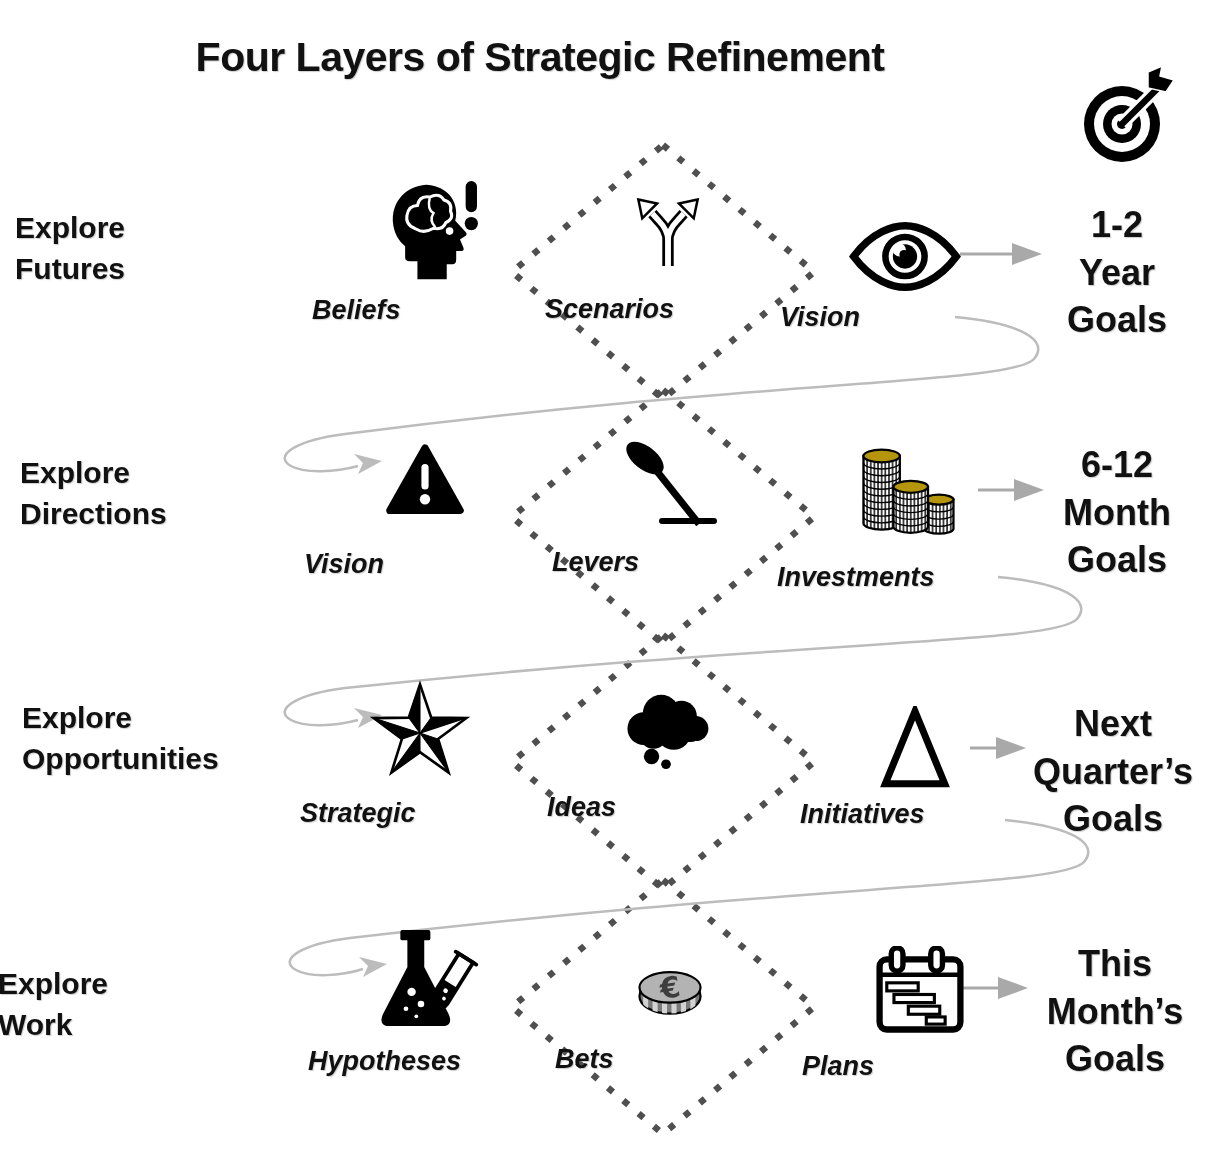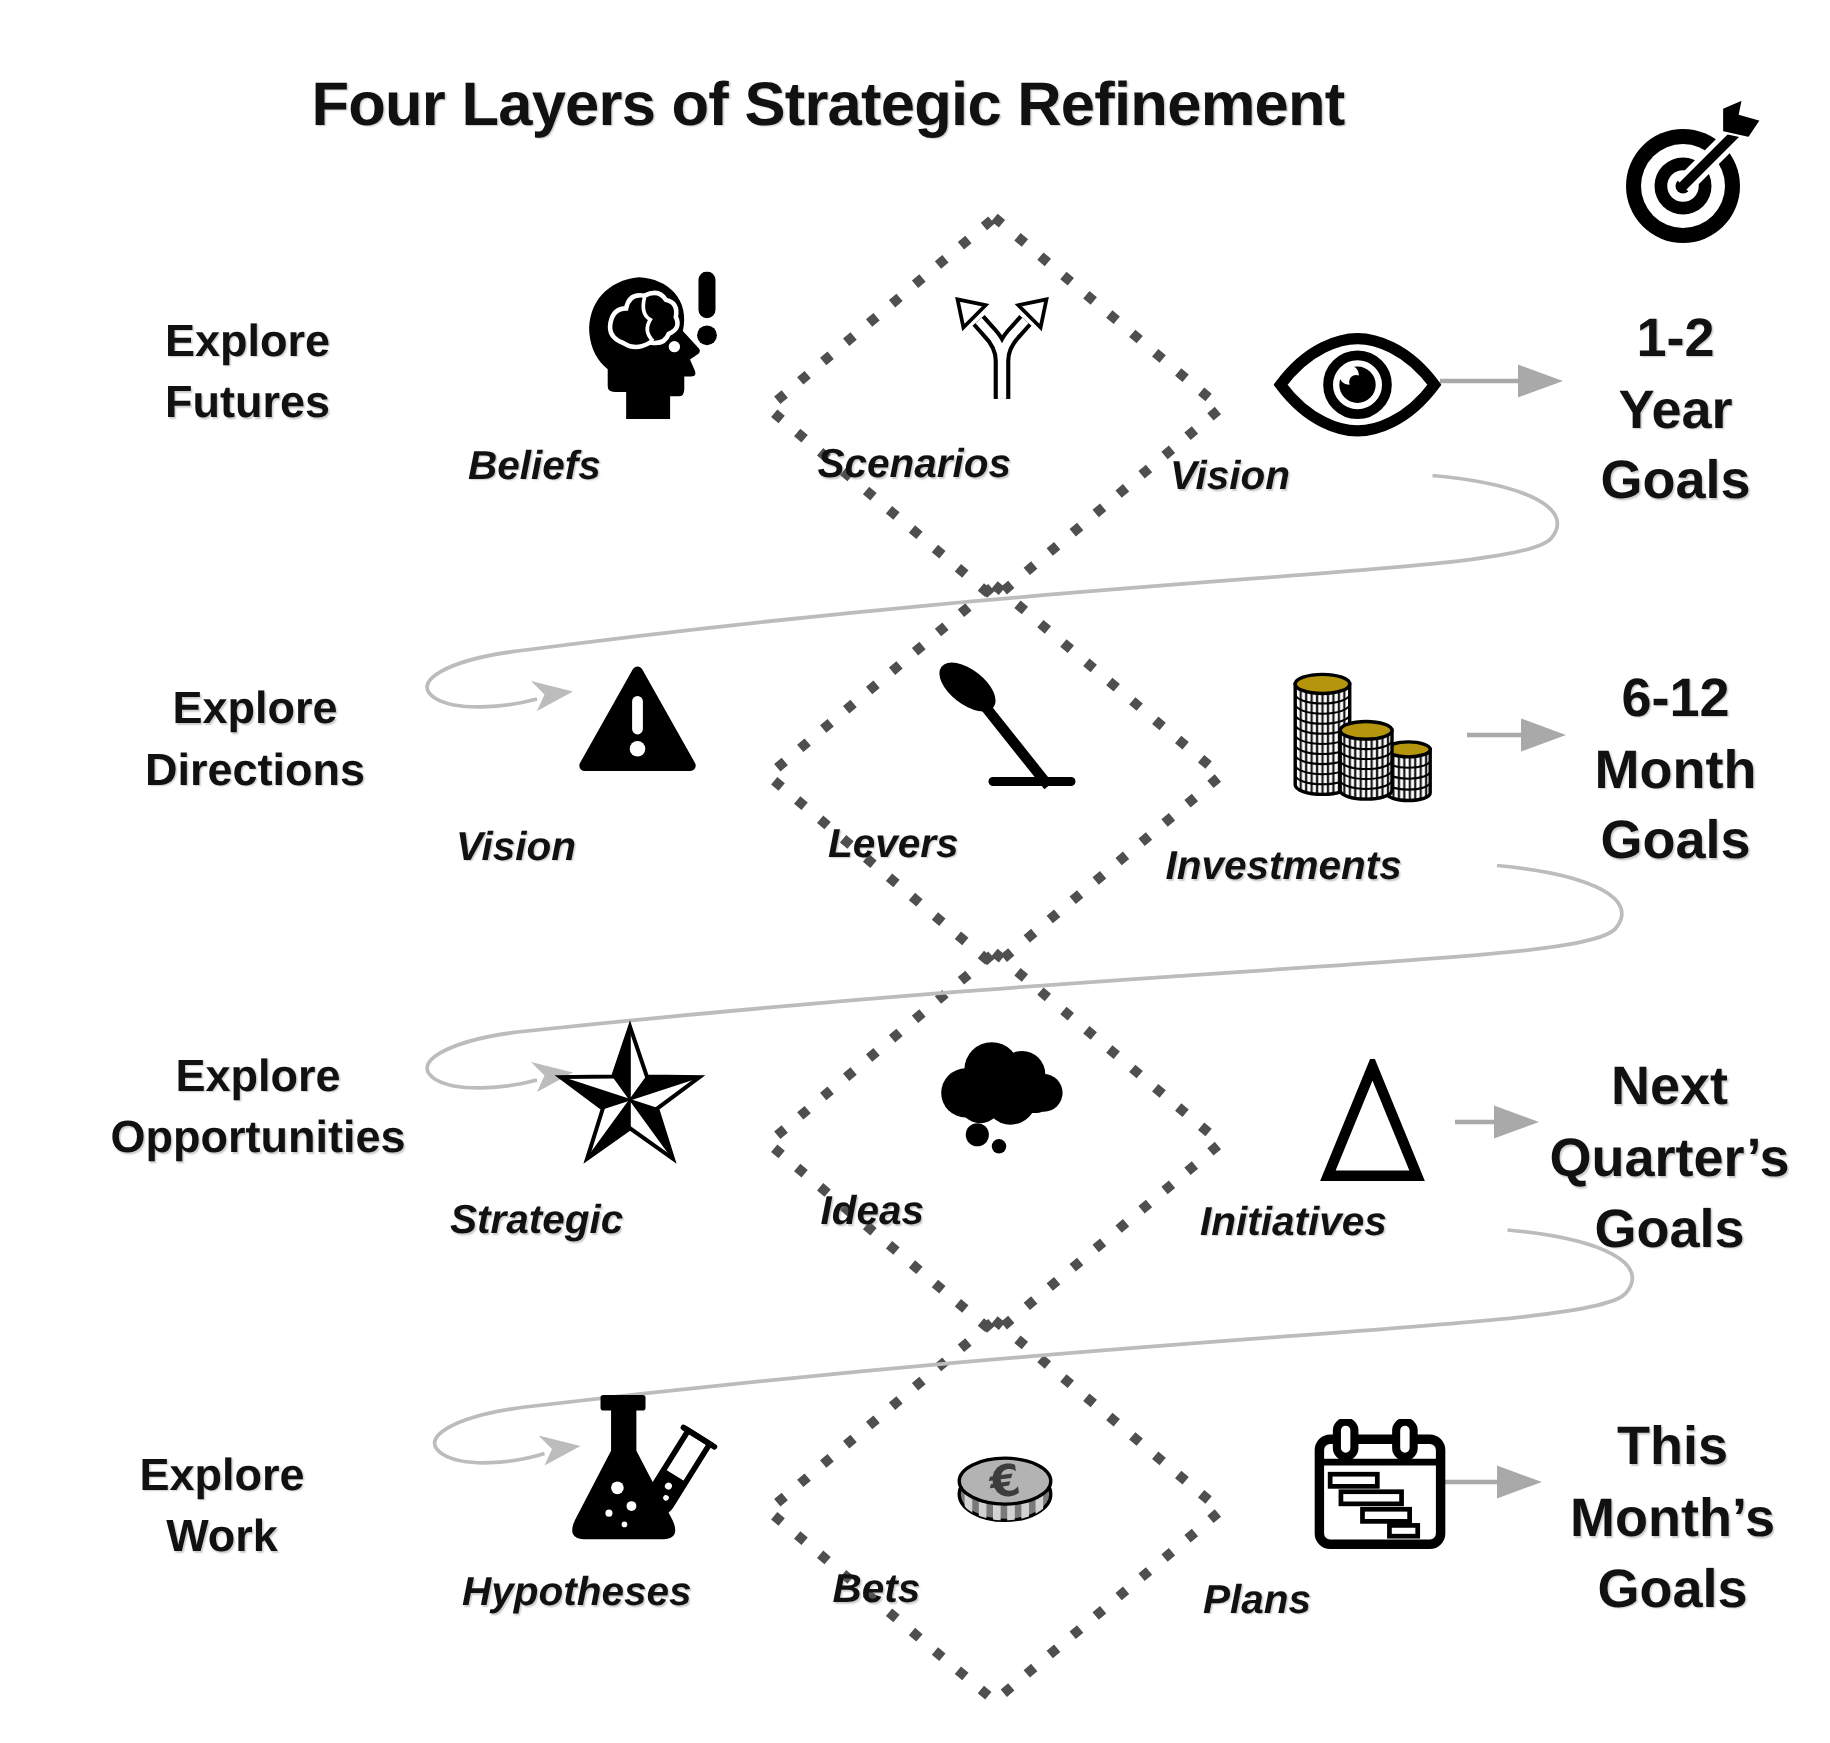--- a/index.html
+++ b/index.html
@@ -4,26 +4,26 @@
 <style>
   html,body{margin:0;padding:0;background:#ffffff;}
   .canvas{
     position:relative;width:1220px;height:1162px;background:#ffffff;overflow:hidden;
     font-family:"Liberation Sans", sans-serif;color:#111;
   }
   .abs{position:absolute;}
   svg{display:block;}
   .title{
     position:absolute;left:0;top:34px;width:1080px;text-align:center;
-    font-size:41px;font-weight:bold;letter-spacing:-0.5px;margin:12px;
+    font-size:41px;font-weight:bold;letter-spacing:-0.5px;margin:0;
     text-shadow:1px 1px 1px rgba(110,110,110,.35);
   }
   .ml{white-space:pre-line;}
   .layer-label{
-    position:absolute;width:300px;text-align:center;
+    position:absolute;width:300px;text-align:left;
     font-size:30px;font-weight:bold;line-height:1.35;
     text-shadow:1px 1px 1px rgba(110,110,110,.35);
   }
   .cap{
     position:absolute;width:240px;text-align:left;
     font-size:27px;font-weight:bold;
     text-shadow:1px 1px 1px rgba(110,110,110,.35);
     font-style:italic;
   }
   .goal{

